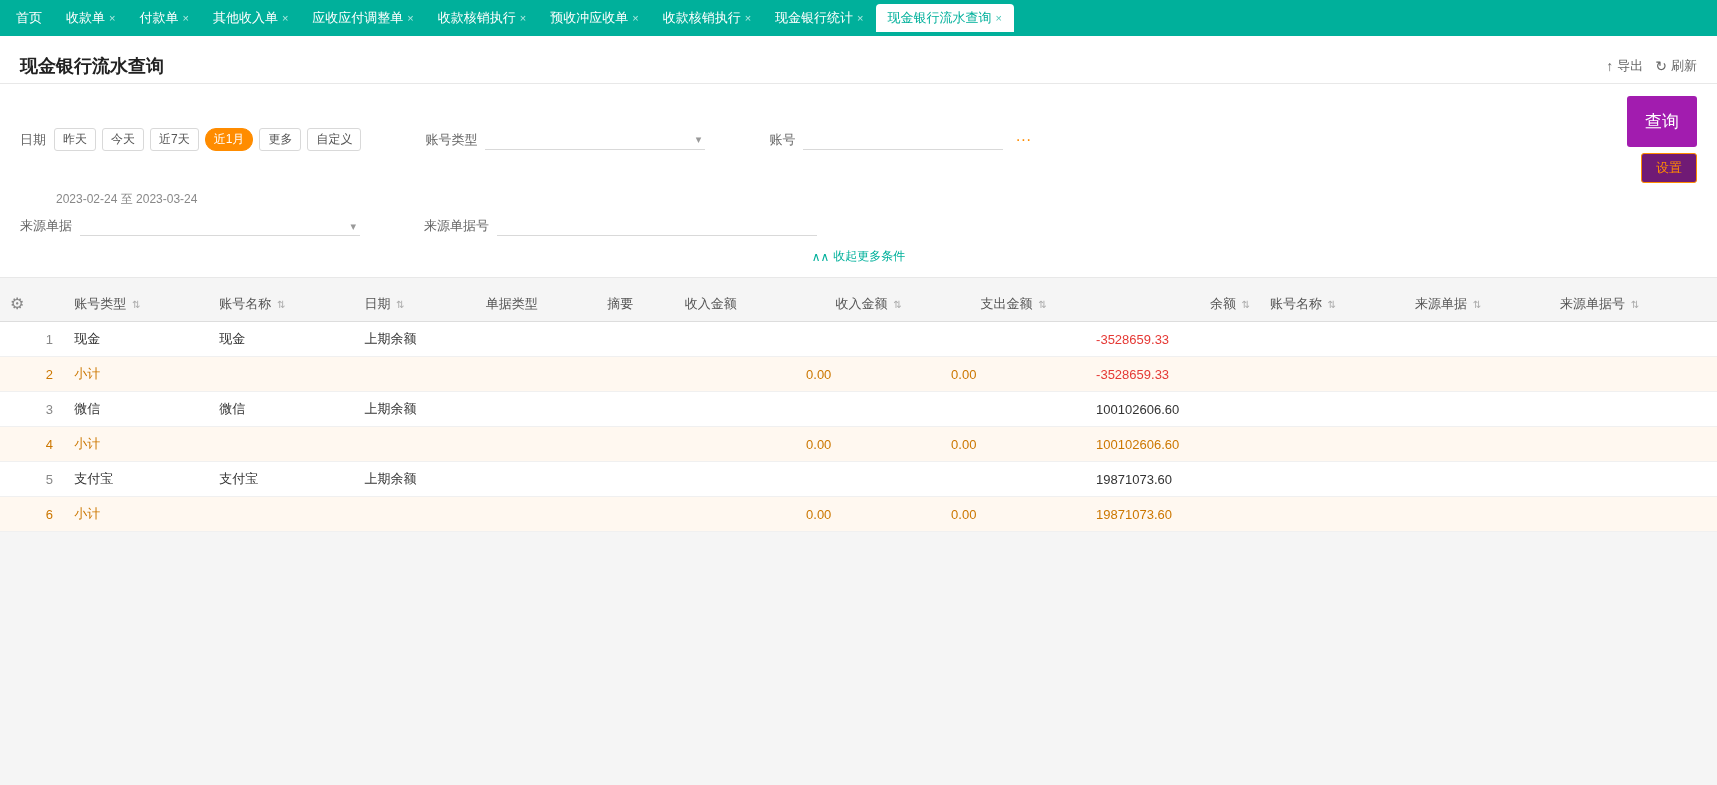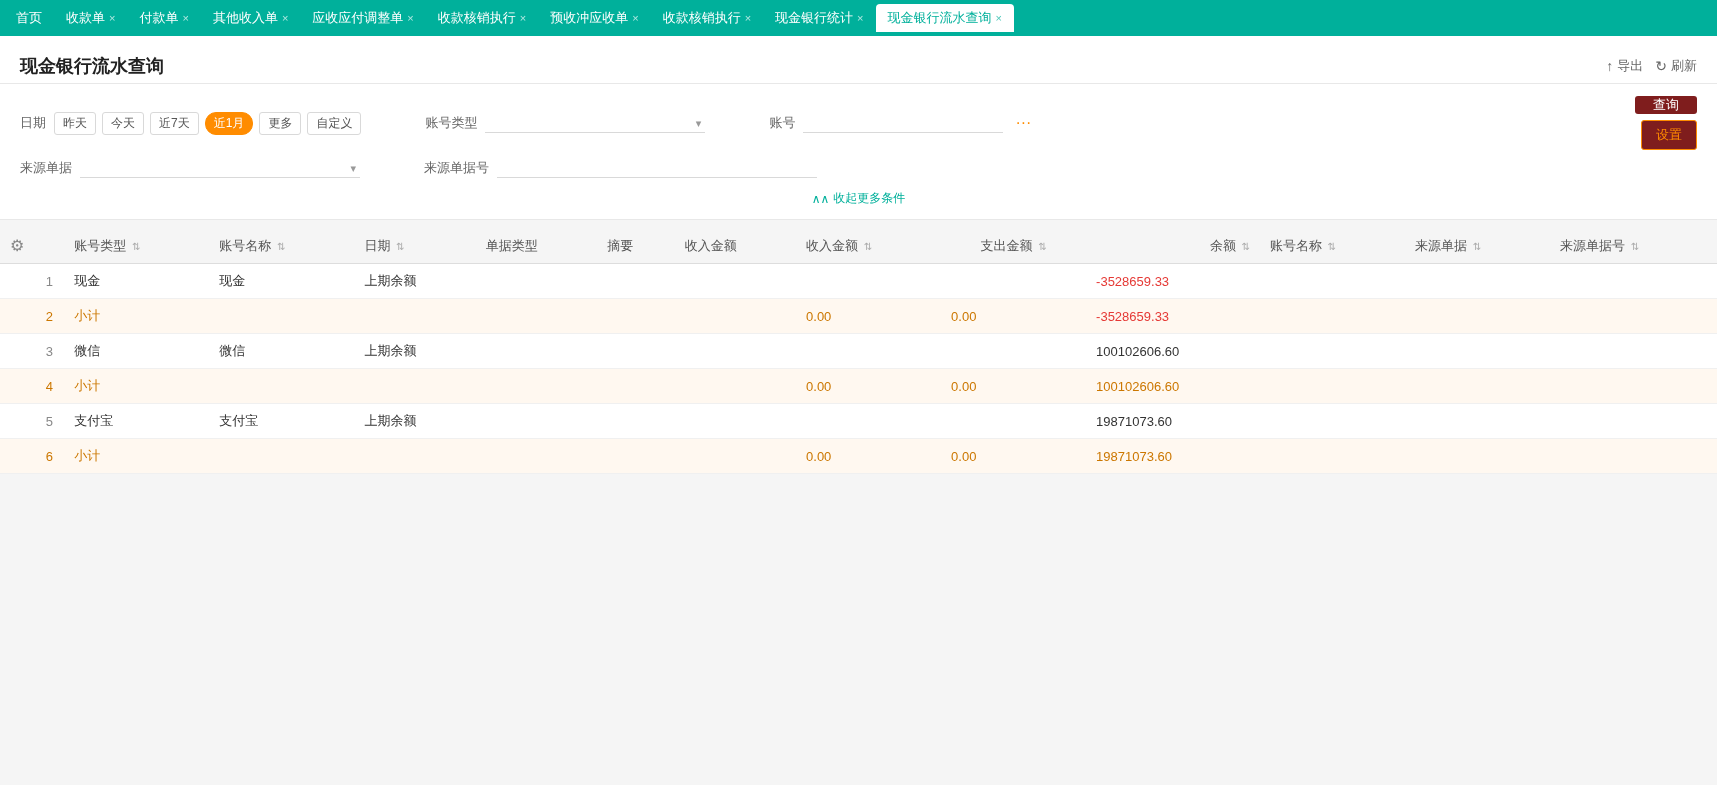--- a/index.html
+++ b/index.html
@@ -149,30 +149,30 @@
       background: transparent;
       min-width: 200px;
     }
     .dots-btn {
       color: #ff8c00;
       cursor: pointer;
       font-size: 16px;
       padding: 0 4px;
     }
     .btn-query {
-      background: #7f1d1d;
+      background: #a21caf;
       color: #fff;
       border: none;
       border-radius: 3px;
-      padding: 0 18px;
-      cursor: pointer;
-      font-size: 13px;
+      padding: 14px 18px;
+      cursor: pointer;
+      font-size: 17px;
     }
     .btn-settings {
-      background: #7f1d1d;
+      background: #701a75;
       color: #ff8c00;
       border: 1px solid #ff8c00;
       border-radius: 3px;
       padding: 5px 14px;
       cursor: pointer;
       font-size: 13px;
     }
     .collapse-bar {
       text-align: center;
       color: #00b09b;
@@ -332,20 +332,23 @@
       <input class="input-field" type="text" style="min-width: 200px;">
       <span class="dots-btn">···</span>
     </div>
 
     <div style="margin-left: auto; display: flex; flex-direction: column; gap: 6px; align-items: flex-end;">
       <button class="btn-query">查询</button>
       <button class="btn-settings">设置</button>
     </div>
   </div>
 
+  <div style="margin-left: 36px; margin-bottom: 8px;">
+    <span class="date-range">2023-02-24 至 2023-03-24</span>
+  </div>
 
   <div class="filter-row">
 
     <div class="filter-group">
       <span class="filter-label">来源单据</span>
       <div class="select-wrapper">
         <select class="select-field" style="min-width:280px;">
           <option value=""></option>
         </select>
         <span class="chevron">▾</span>
@@ -386,21 +389,21 @@
         </th>
         <th>
           <span>单据类型</span>
         </th>
         <th>
           <span>摘要</span>
         </th>
         <th>
           <span>收入金额</span>
         </th>
-        <th style="text-align:left;">
+        <th style="text-align:center;">
           <span>收入金额</span>
           <span class="sort-arrows">⇅</span>
         </th>
         <th style="text-align:center;">
           <span>支出金额</span>
           <span class="sort-arrows">⇅</span>
         </th>
         <th style="text-align:right;">
           <span>余额</span>
           <span class="sort-arrows">⇅</span>

